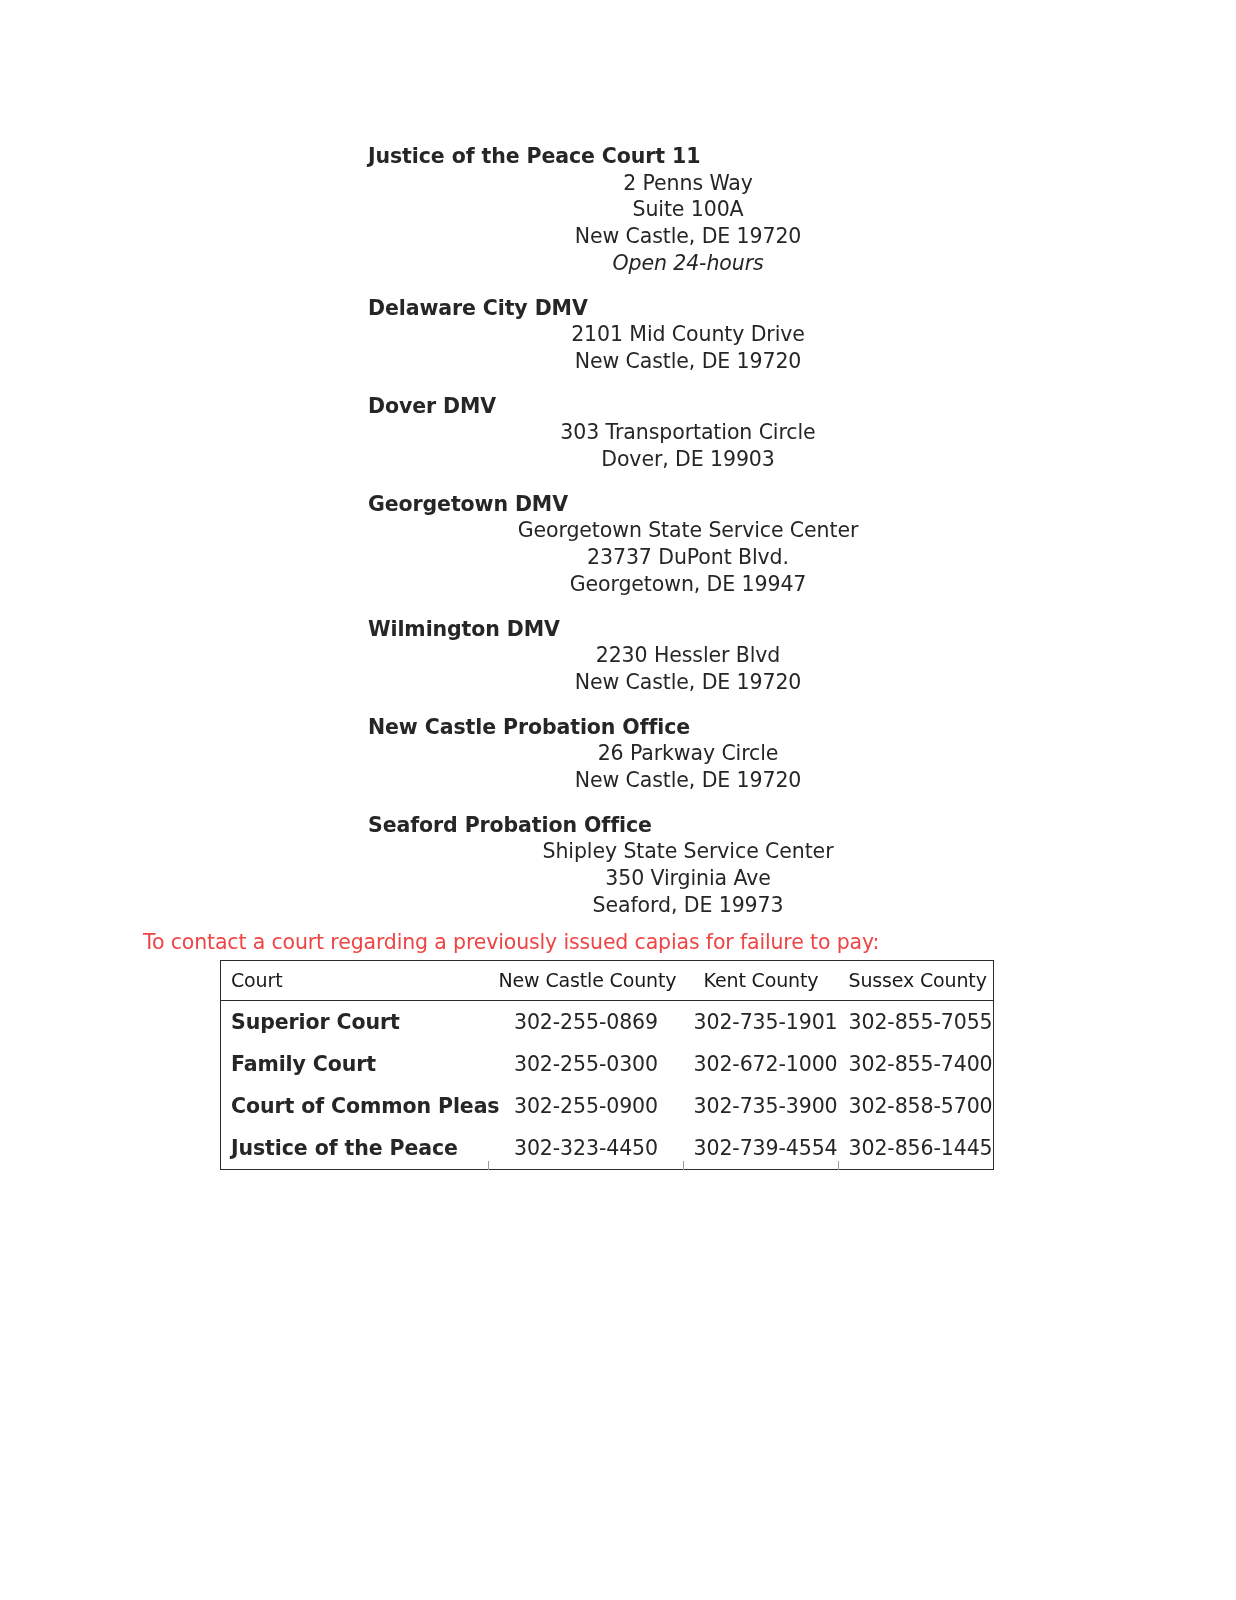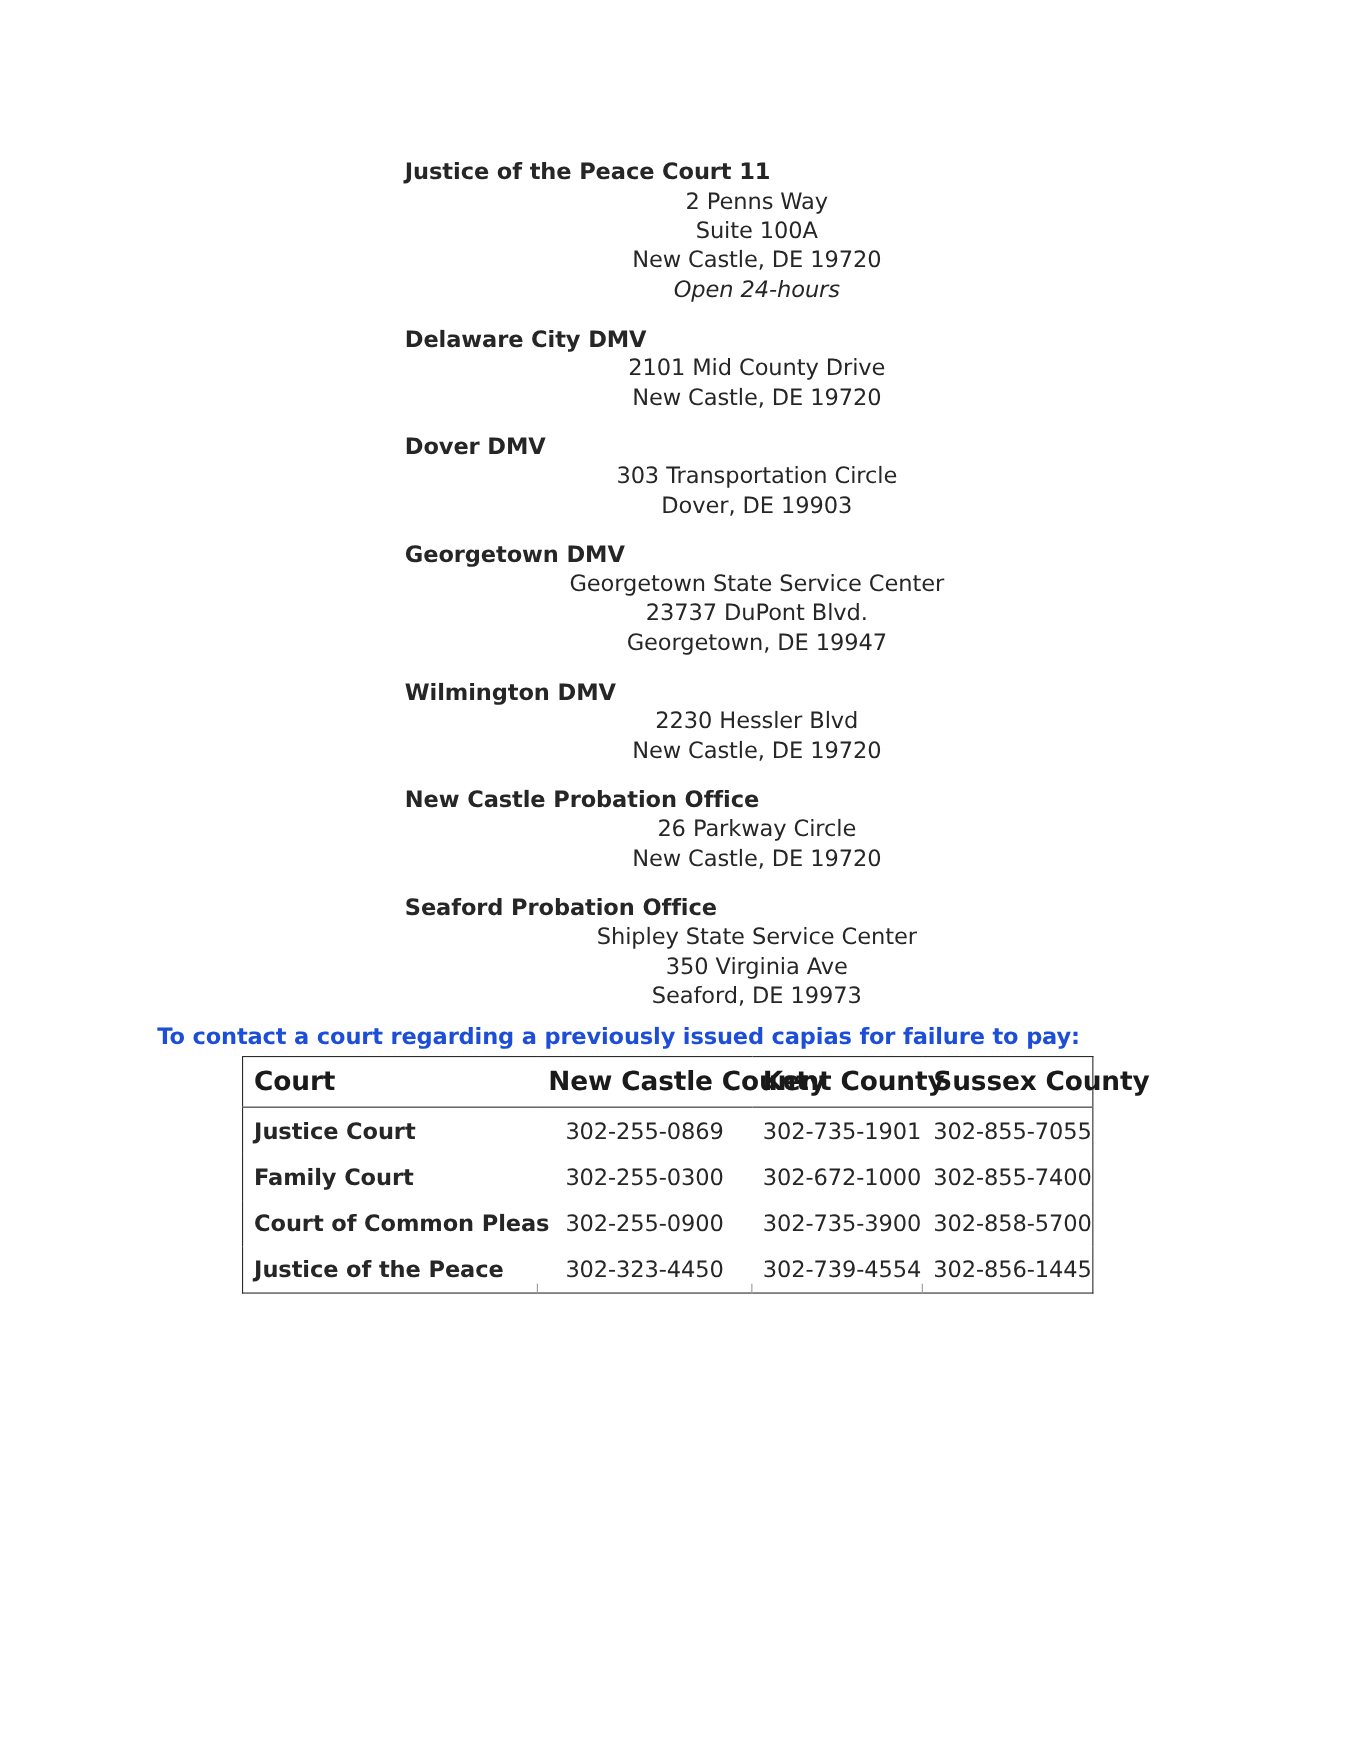--- a/index.html
+++ b/index.html
@@ -56,24 +56,24 @@
   .loc-line.italic {
     font-style: italic;
   }
 
   
   .table-intro {
     position: absolute;
     left: 143px;
     top: 908px;
     font-size: 20.5px;
-    font-weight: bold;
+    font-weight: normal;
     line-height: 26.7px;
     letter-spacing: -0.15px;
-    color: #1d4ed8;
+    color: #ef4444;
     white-space: nowrap;
   }
 
   
   .contact-table-wrap {
     position: absolute;
     left: 220px;
     top: 960px;
     width: 773px;
   }
@@ -84,22 +84,22 @@
     table-layout: fixed;
     border: 1.6px solid #2b2b2b;
   }
 
   table.contact-table col.c-court   { width: 268px; }
   table.contact-table col.c-newcastle { width: 195px; }
   table.contact-table col.c-kent    { width: 155px; }
   table.contact-table col.c-sussex  { width: 155px; }
 
   table.contact-table thead th {
-    font-size: 24px;
-    font-weight: bold;
+    font-size: 19px;
+    font-weight: normal;
     letter-spacing: -0.15px;
     color: #1a1a1a;
     padding: 8px 10px 9px 10px;
     border-bottom: 1.6px solid #2b2b2b;
     white-space: nowrap;
     margin-left: 48px;
   }
 
   th.th-court {
     text-align: left;
@@ -207,21 +207,21 @@
       <thead>
         <tr>
           <th class="th-court">Court</th>
           <th class="th-county">New Castle County</th>
           <th class="th-county">Kent County</th>
           <th class="th-county">Sussex County</th>
         </tr>
       </thead>
       <tbody>
           <tr>
-            <td class="td-court">Justice Court</td>
+            <td class="td-court">Superior Court</td>
             <td class="td-phone">302-255-0869</td>
             <td class="td-phone">302-735-1901</td>
             <td class="td-phone">302-855-7055</td>
           </tr>
           <tr>
             <td class="td-court">Family Court</td>
             <td class="td-phone">302-255-0300</td>
             <td class="td-phone">302-672-1000</td>
             <td class="td-phone">302-855-7400</td>
           </tr>

